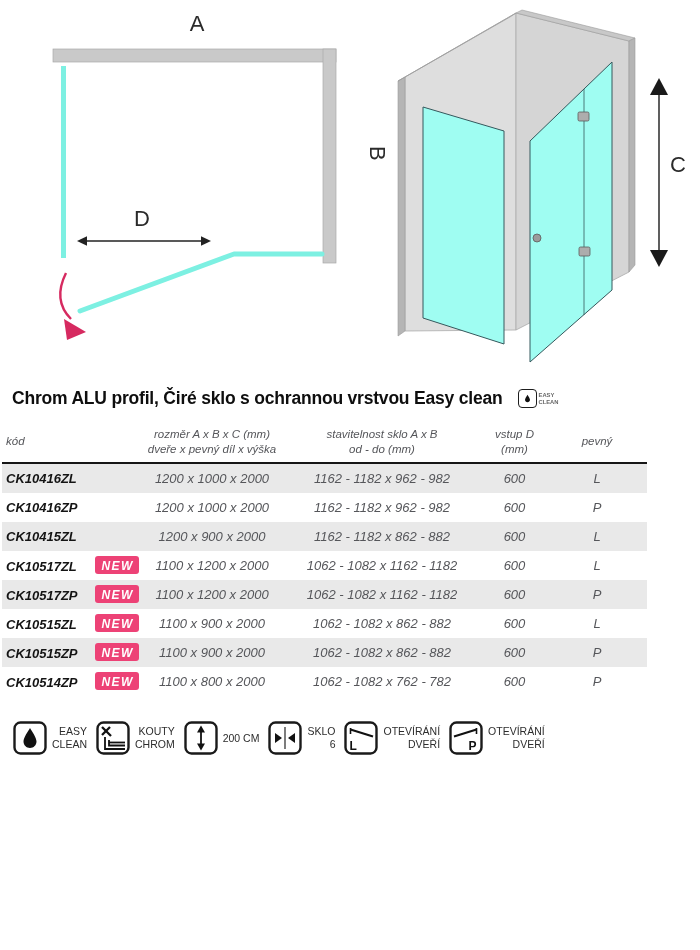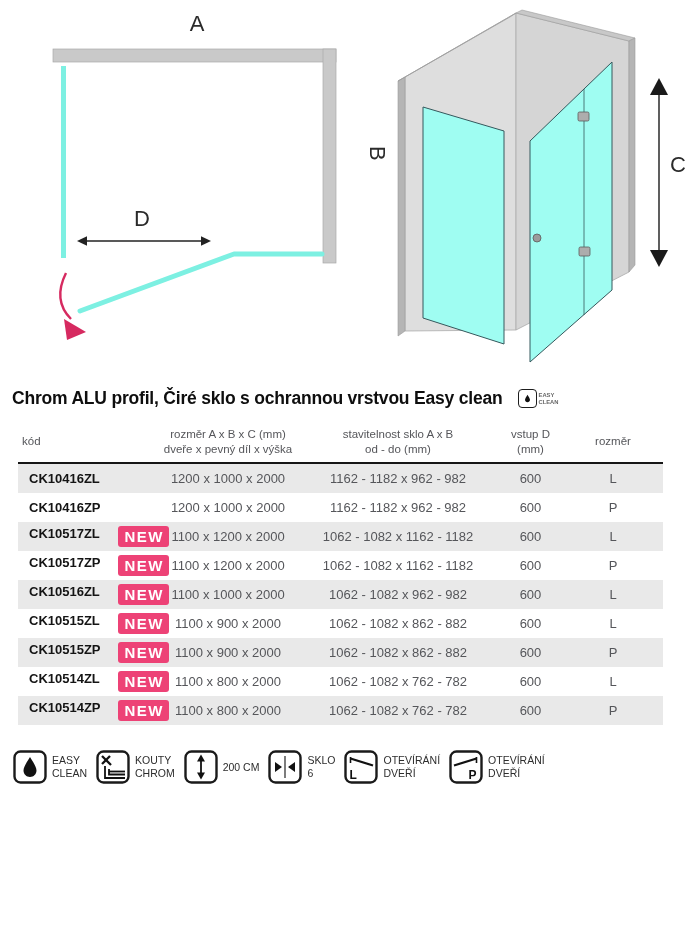--- a/index.html
+++ b/index.html
@@ -12,34 +12,34 @@
 
   
   .title-row{display:flex;align-items:center;gap:15px;margin:2px 0 10px 12px;}
   .page-title{font-size:17.5px;font-weight:bold;margin:0;color:#0e0e0e;letter-spacing:-0.2px;}
   .mini-badge{display:flex;align-items:center;gap:2px;}
   .mini-badge-box{width:19px;height:19px;box-sizing:border-box;border:1.7px solid #1d1d1d;border-radius:4px;
     display:flex;align-items:center;justify-content:center;background:#fff;}
   .mini-badge-text{font-size:5.8px;line-height:1.15;color:#666;white-space:pre-line;font-weight:bold;letter-spacing:0;}
 
   
-  table{border-collapse:collapse;table-layout:fixed;width:645px;margin-left:18px;}
+  table{border-collapse:collapse;table-layout:fixed;width:645px;margin-left:2px;font-style:italic;}
   th{font-weight:normal;font-size:11.5px;color:#55565a;white-space:pre-line;line-height:1.3;
      vertical-align:middle;padding:8px 0 5px 0;border-bottom:2px solid #161616;text-align:center;}
   th.h-code{text-align:left;padding-left:4px;}
   td{height:29px;padding:0;font-size:13px;color:#55565a;text-align:center;vertical-align:middle;}
   tbody tr:nth-child(odd){background:#e9e9e9;}
   td.c-code{text-align:left;}
-  .code-wrap{display:flex;align-items:flex-start;padding-left:11px;}
+  .code-wrap{display:flex;align-items:flex-end;padding-left:4px;}
   .code{width:89px;flex:none;font-weight:bold;color:#141414;font-size:13px;}
-  .new-badge{background:#ed4276;color:#fff;font-size:15px;font-weight:bold;letter-spacing:1.4px;
+  .new-badge{background:#ed4276;color:#fff;font-size:12px;font-weight:bold;letter-spacing:1.4px;
      padding:3.5px 5px 2.5px 6.5px;border-radius:3px;line-height:1;display:inline-block;}
 
   
-  .legend{display:flex;align-items:center;gap:9px;margin:25px 0 0 13px;}
+  .legend{display:flex;align-items:center;gap:9px;margin:25px 0 0 13px;text-align:right;}
   .lg-item{display:flex;align-items:center;gap:5px;}
   .lg-icon svg{display:block;}
   .lg-label{font-size:10.5px;line-height:1.2;color:#2d2d2d;white-space:pre-line;}
 </style>
 </head>
 <body>
 
 <div class="page">
 
   <svg class="diagrams" width="700" height="386" viewBox="0 0 700 386" xmlns="http://www.w3.org/2000/svg">
@@ -105,21 +105,21 @@
     </colgroup>
     <thead>
       <tr>
         <th class="h-code">kód</th>
         <th>rozměr A x B x C (mm)
 dveře x pevný díl x výška</th>
         <th>stavitelnost sklo A x B
 od - do (mm)</th>
         <th>vstup D
 (mm)</th>
-        <th>rozměr</th>
+        <th>pevný</th>
       </tr>
     </thead>
     <tbody id="rows">
         <tr>
       <td class="c-code">
         <div class="code-wrap">
           <span class="code">CK10416ZL</span>
 
         </div>
       </td>
@@ -136,20 +136,32 @@
         </div>
       </td>
       <td>1200 x 1000 x 2000</td>
       <td>1162 - 1182 x 962 - 982</td>
       <td>600</td>
       <td>P</td>
     </tr>
         <tr>
       <td class="c-code">
         <div class="code-wrap">
+          <span class="code">CK10415ZL</span>
+
+        </div>
+      </td>
+      <td>1200 x 900 x 2000</td>
+      <td>1162 - 1182 x 862 - 882</td>
+      <td>600</td>
+      <td>L</td>
+    </tr>
+        <tr>
+      <td class="c-code">
+        <div class="code-wrap">
           <span class="code">CK10517ZL</span>
           <span class="new-badge">NEW</span>
         </div>
       </td>
       <td>1100 x 1200 x 2000</td>
       <td>1062 - 1082 x 1162 - 1182</td>
       <td>600</td>
       <td>L</td>
     </tr>
         <tr>
@@ -160,64 +172,40 @@
         </div>
       </td>
       <td>1100 x 1200 x 2000</td>
       <td>1062 - 1082 x 1162 - 1182</td>
       <td>600</td>
       <td>P</td>
     </tr>
         <tr>
       <td class="c-code">
         <div class="code-wrap">
-          <span class="code">CK10516ZL</span>
-          <span class="new-badge">NEW</span>
-        </div>
-      </td>
-      <td>1100 x 1000 x 2000</td>
-      <td>1062 - 1082 x 962 - 982</td>
-      <td>600</td>
-      <td>L</td>
-    </tr>
-        <tr>
-      <td class="c-code">
-        <div class="code-wrap">
           <span class="code">CK10515ZL</span>
           <span class="new-badge">NEW</span>
         </div>
       </td>
       <td>1100 x 900 x 2000</td>
       <td>1062 - 1082 x 862 - 882</td>
       <td>600</td>
       <td>L</td>
     </tr>
         <tr>
       <td class="c-code">
         <div class="code-wrap">
           <span class="code">CK10515ZP</span>
           <span class="new-badge">NEW</span>
         </div>
       </td>
       <td>1100 x 900 x 2000</td>
       <td>1062 - 1082 x 862 - 882</td>
       <td>600</td>
       <td>P</td>
-    </tr>
-        <tr>
-      <td class="c-code">
-        <div class="code-wrap">
-          <span class="code">CK10514ZL</span>
-          <span class="new-badge">NEW</span>
-        </div>
-      </td>
-      <td>1100 x 800 x 2000</td>
-      <td>1062 - 1082 x 762 - 782</td>
-      <td>600</td>
-      <td>L</td>
     </tr>
         <tr>
       <td class="c-code">
         <div class="code-wrap">
           <span class="code">CK10514ZP</span>
           <span class="new-badge">NEW</span>
         </div>
       </td>
       <td>1100 x 800 x 2000</td>
       <td>1062 - 1082 x 762 - 782</td>

